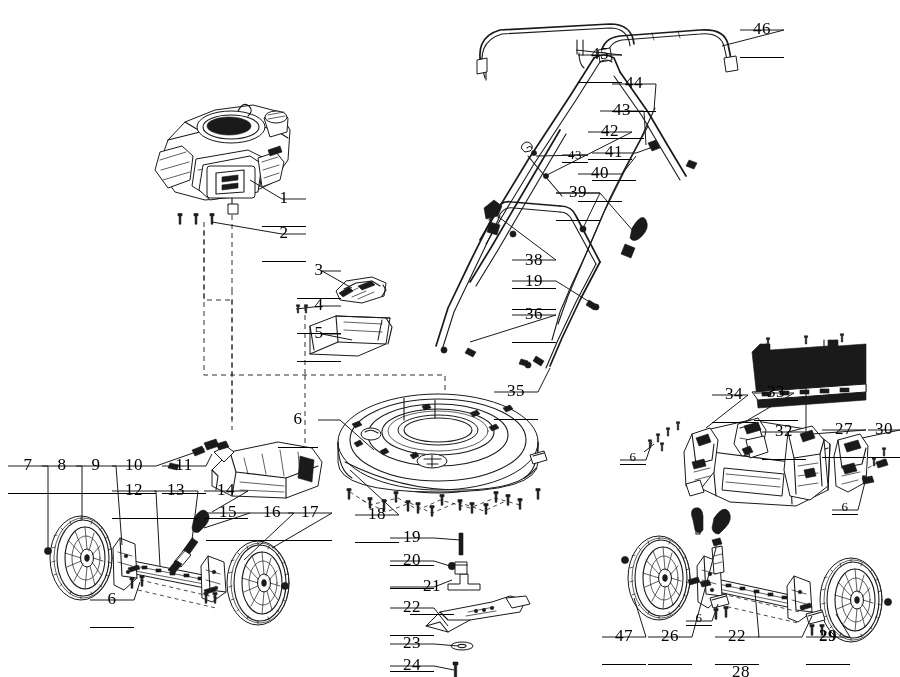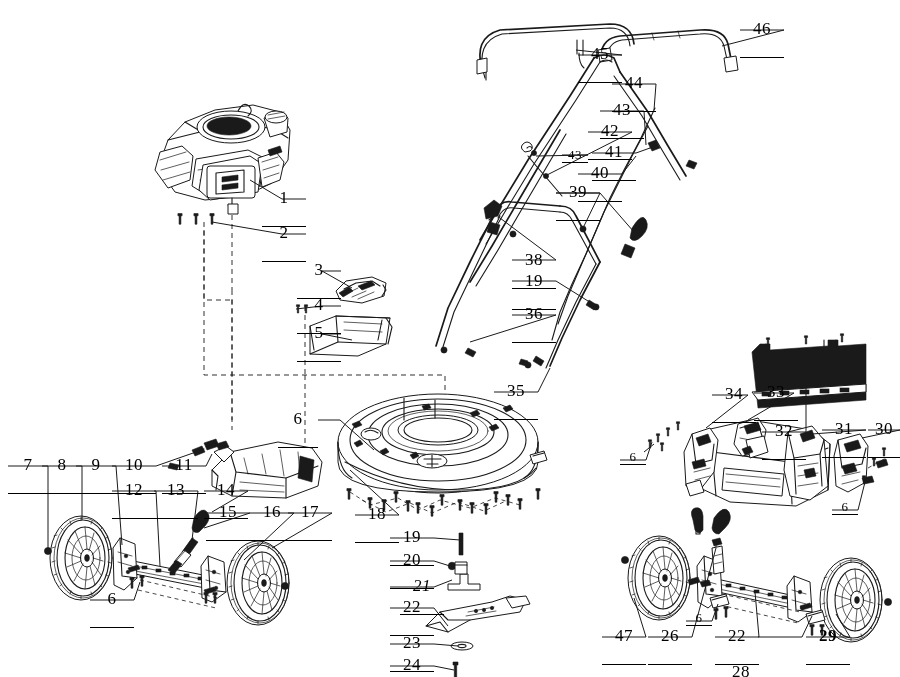--- a/index.html
+++ b/index.html
@@ -548,21 +548,21 @@
   <div class="callout cw44 ctr" style="left:154px;top:481px;">13</div>
   <div class="callout cw44 ctr" style="left:204px;top:481px;text-align:center;">14</div>
   <div class="callout cw44 ctr" style="left:206px;top:503px;">15</div>
   <div class="callout cw44 ctr" style="left:250px;top:503px;">16</div>
   <div class="callout cw44 ctr" style="left:288px;top:503px;">17</div>
   <div class="callout cw44 ctr" style="left:90px;top:590px;">6</div>
 
   <div class="callout cw44 ctr" style="left:355px;top:505px;">18</div>
   <div class="callout cw44 ctr" style="left:390px;top:528px;">19</div>
   <div class="callout cw44 ctr" style="left:390px;top:551px;">20</div>
-  <div class="callout cw44 ctr" style="left:400px;top:577px;font-style:italic;">21</div>
+  <div class="callout cw44 ctr" style="left:410px;top:577px;">21</div>
   <div class="callout cw44 ctr" style="left:390px;top:598px;">22</div>
   <div class="callout cw44 ctr" style="left:390px;top:634px;">23</div>
   <div class="callout cw44 ctr" style="left:390px;top:656px;">24</div>
 
   <div class="callout cw44 ctr" style="left:494px;top:382px;">35</div>
   <div class="callout cw44 ctr" style="left:512px;top:305px;text-align:center;">36</div>
   <div class="callout cw44 ctr" style="left:512px;top:272px;">19</div>
   <div class="callout cw44 ctr" style="left:512px;top:251px;">38</div>
   <div class="callout cw44 ctr" style="left:556px;top:183px;">39</div>
   <div class="callout cw44 ctr" style="left:578px;top:164px;">40</div>
@@ -571,21 +571,21 @@
   <div class="callout cw44 ctr" style="left:588px;top:122px;">42</div>
   <div class="callout cw44 ctr" style="left:600px;top:101px;">43</div>
   <div class="callout cw44 ctr" style="left:612px;top:74px;">44</div>
   <div class="callout cw44 ctr" style="left:578px;top:45px;">45</div>
   <div class="callout cw44 ctr" style="left:740px;top:20px;">46</div>
 
   <div class="callout small ctr" style="left:620px;top:450px;width:26px;">6</div>
   <div class="callout cw44 ctr" style="left:712px;top:385px;">34</div>
   <div class="callout cw44 ctr" style="left:754px;top:383px;">33</div>
   <div class="callout cw44 ctr" style="left:762px;top:422px;">32</div>
-  <div class="callout cw44 ctr" style="left:822px;top:420px;">31</div>
+  <div class="callout cw44 ctr" style="left:822px;top:420px;">27</div>
   <div class="callout cw32 ctr" style="left:868px;top:420px;">30</div>
   <div class="callout small ctr" style="left:832px;top:500px;width:26px;">6</div>
 
   <div class="callout cw44 ctr" style="left:602px;top:627px;">47</div>
   <div class="callout cw44 ctr" style="left:648px;top:627px;">26</div>
   <div class="callout small ctr" style="left:686px;top:611px;width:26px;">6</div>
   <div class="callout cw44 ctr" style="left:715px;top:627px;">22</div>
   <div class="callout cw44 ctr" style="left:719px;top:627px;margin-top:36px;">28</div>
   <div class="callout cw44 ctr" style="left:806px;top:627px;font-weight:bold;">29</div>
 

